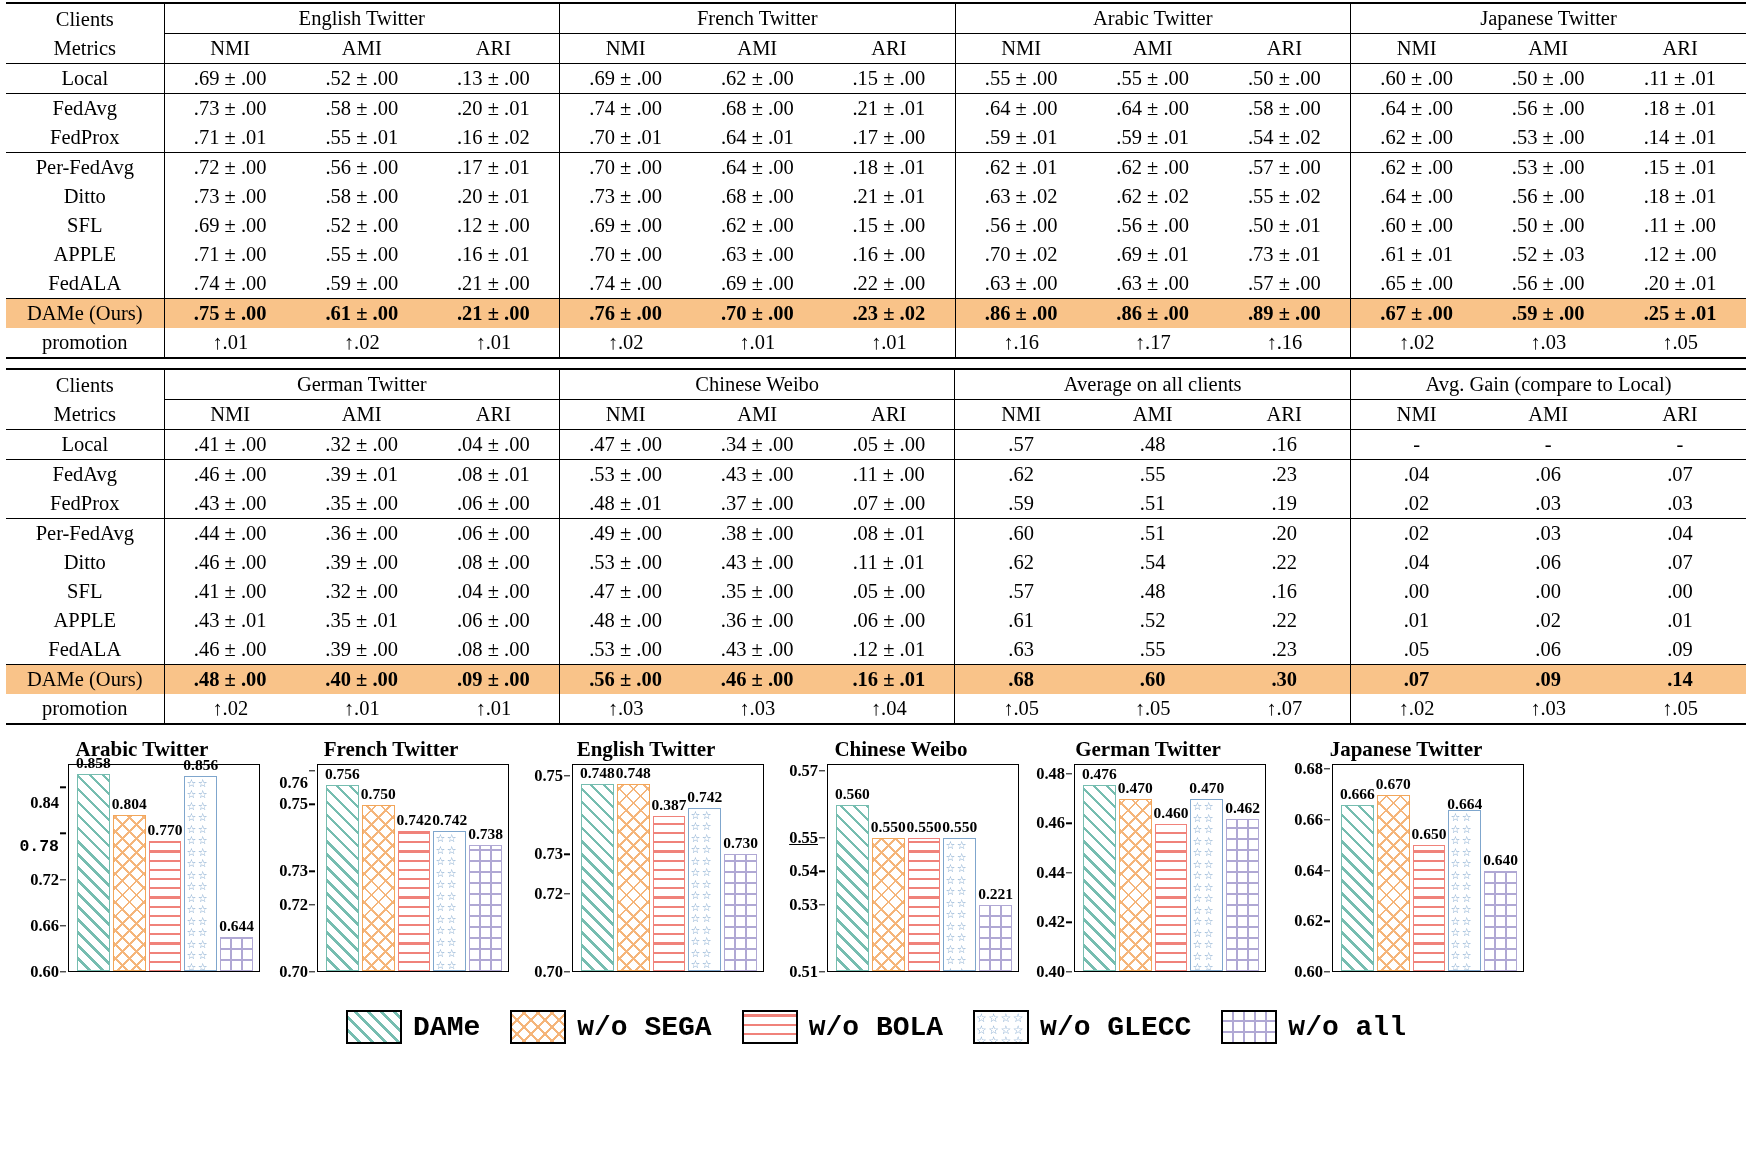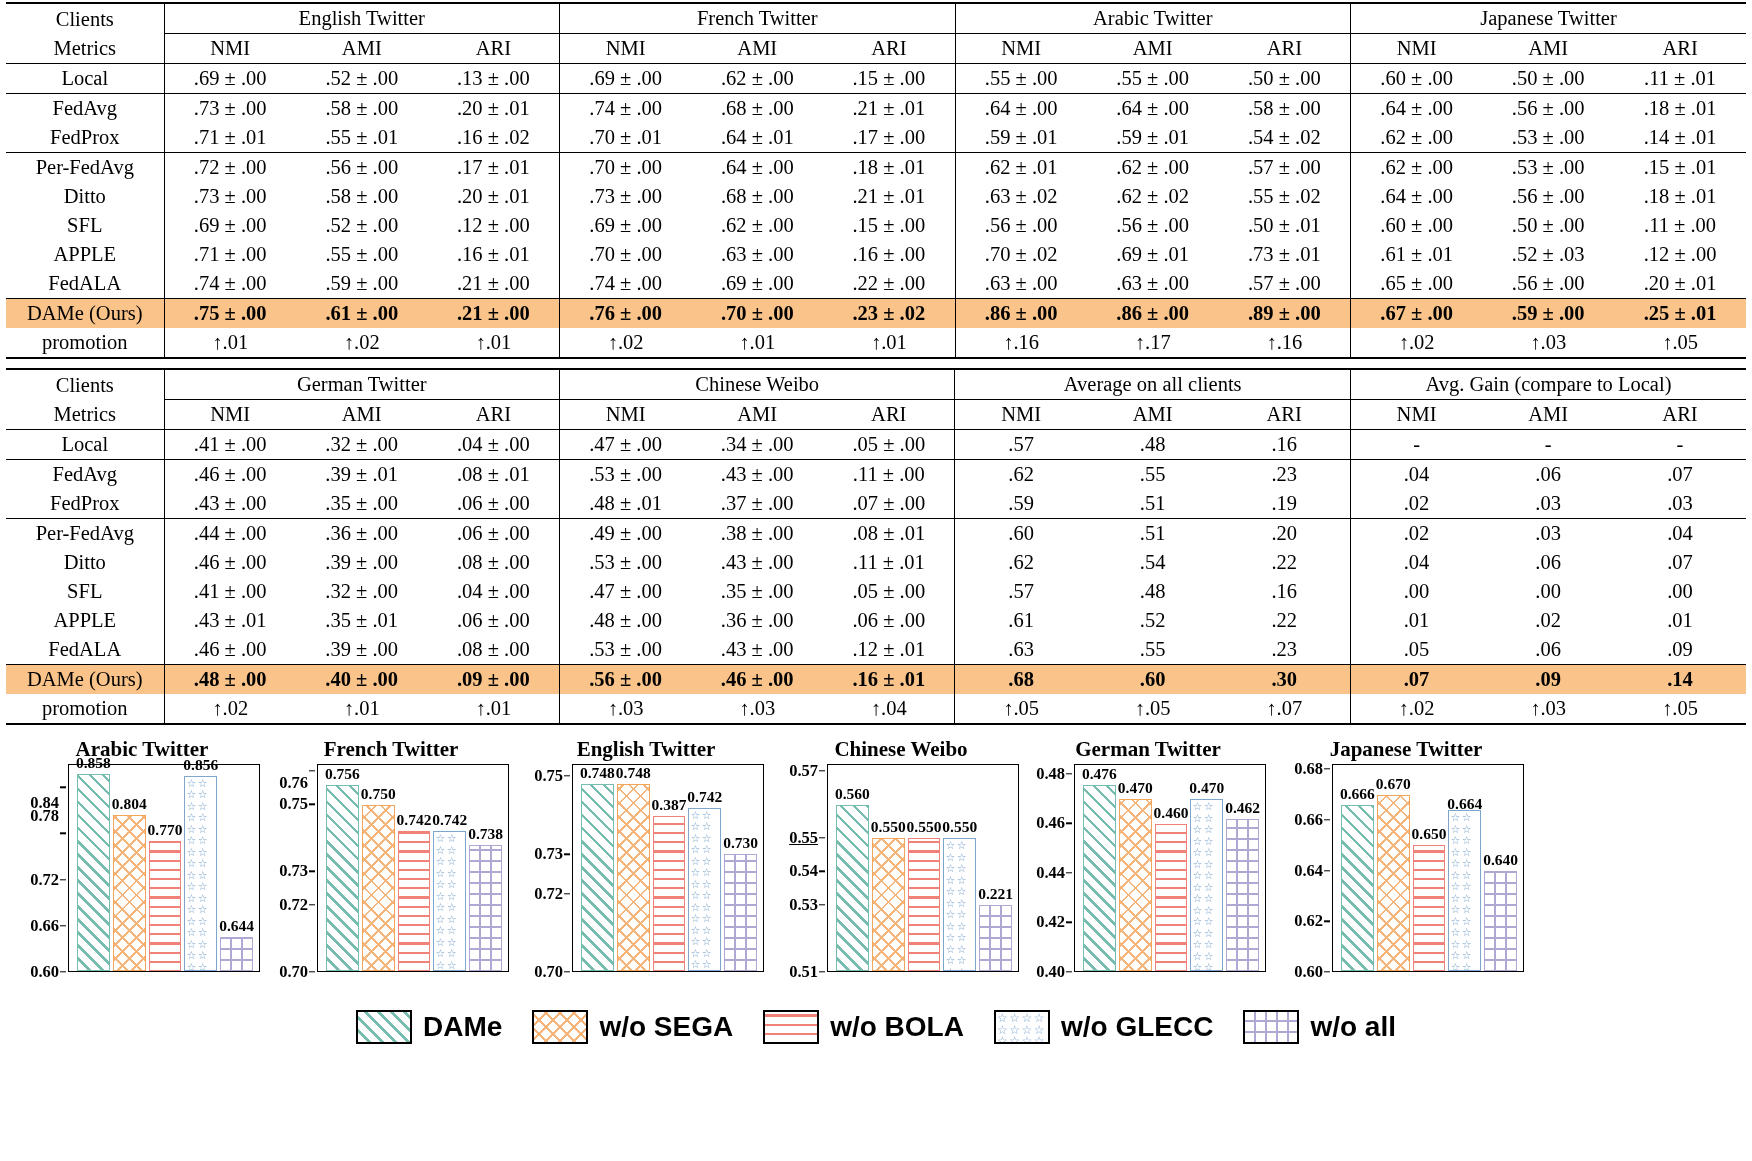--- a/index.html
+++ b/index.html
@@ -52,21 +52,21 @@
      background-image:repeating-linear-gradient(0deg,transparent 0 9px,#b0a8d4 9px 11px),
                       repeating-linear-gradient(90deg,transparent 0 9px,#b0a8d4 9px 11px);}
   .starfill{position:absolute;inset:0;overflow:hidden;color:#7fa6cd;font-size:11px;line-height:11.5px;
      letter-spacing:1.5px;word-break:break-all;font-family:"DejaVu Sans",sans-serif;padding:1px 0 0 1px;}
 
   
   .legend{position:absolute;left:0;top:262px;width:1752px;height:60px;
      display:flex;align-items:center;justify-content:center;gap:30px;}
   .legitem{display:flex;align-items:center;gap:11px;}
   .swatch{width:56px;height:34px;box-sizing:border-box;border:2px solid;position:relative;overflow:hidden;}
-  .legtext{font-size:28px;font-weight:bold;font-family:Liberation Sans, sans-serif;white-space:nowrap;}
+  .legtext{font-size:28px;font-weight:bold;font-family:Liberation Mono, monospace;white-space:nowrap;}
 </style>
 </head>
 <body>
 
 <div class="page">
 
   <div class="tblwrap" id="table1">
       <table class="tbl">
         <colgroup>
           <col style="width: 158px;">
@@ -457,21 +457,21 @@
     <div id="chart-host">
         <div class="chart" style="left: 16px;">
           <div class="title">Arabic Twitter</div>
           <div class="yaxis">
             <div class="ytick" style="top: 208px;">0.60</div>
             <div class="ytickmark" style="top: 208px;"></div>
             <div class="ytick" style="top: 161.778px;">0.66</div>
             <div class="ytickmark" style="top: 161.778px;"></div>
             <div class="ytick" style="top: 115.556px;">0.72</div>
             <div class="ytickmark" style="top: 115.556px;"></div>
-            <div class="ytick" style="top: 52px;">0.78</div>
+            <div class="ytick" style="top: 82px; font-family: Liberation Mono, monospace;">0.78</div>
             <div class="ytickmark" style="top: 69.3333px;"></div>
             <div class="ytick" style="top: 39px;">0.84</div>
             <div class="ytickmark" style="top: 23.1111px;"></div>
           </div>
           <div class="plot">
             <div class="bar p-dame" style="left: 8px; width: 32.8px; height: 196.844px;"></div>
             <div class="blab" style="left: 24.4px; bottom: 198.844px;">0.858</div>
             <div class="bar p-sega" style="left: 43.8px; width: 32.8px; height: 155.644px;"></div>
             <div class="blab" style="left: 60.2px; bottom: 157.644px;">0.804</div>
             <div class="bar p-bola" style="left: 79.6px; width: 32.8px; height: 129.704px;"></div>

